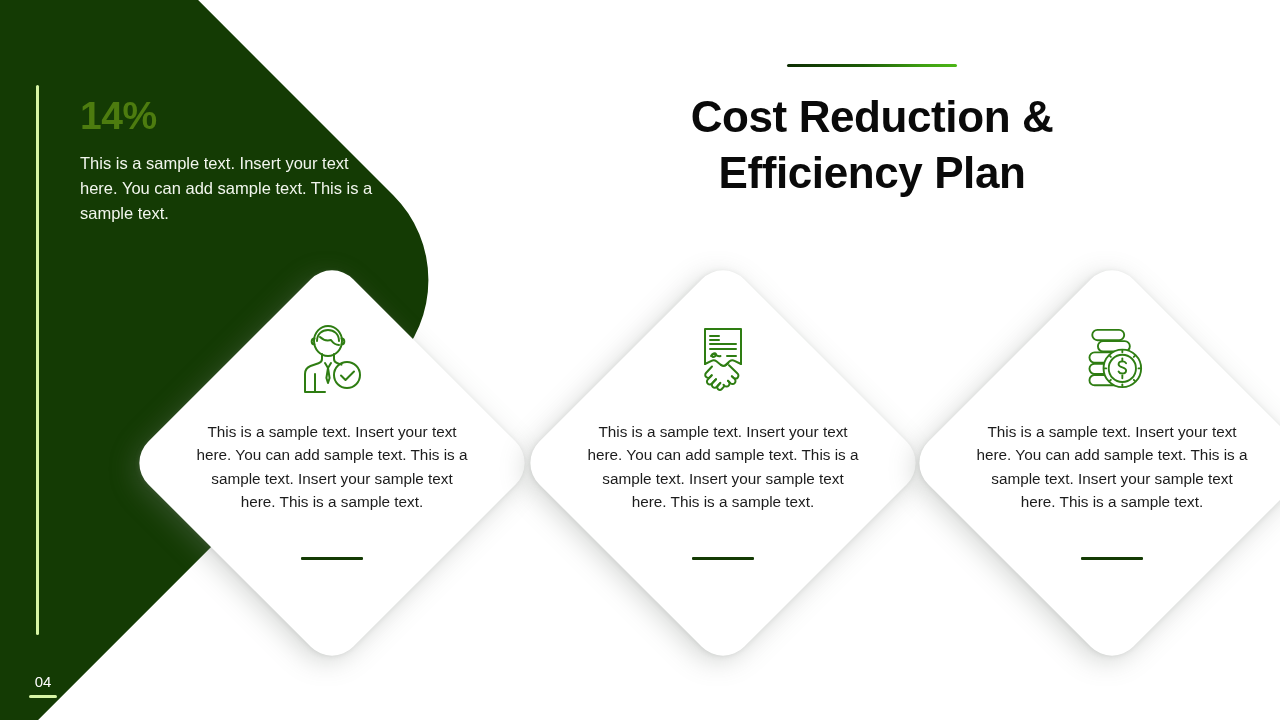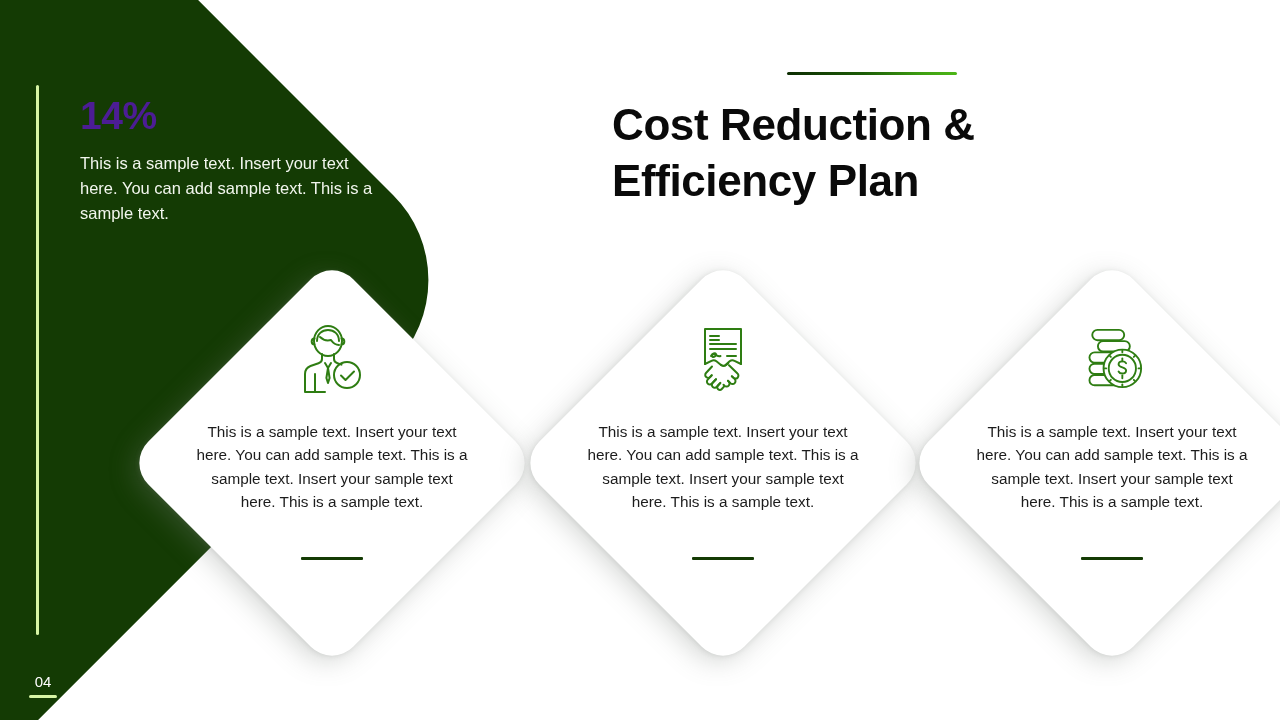--- a/index.html
+++ b/index.html
@@ -35,21 +35,21 @@
 
   .left-block{
     position:absolute;
     left:80px; top:96px;
     width:310px;
     z-index:4;
   }
   .stat-number{
     font-size:39px;
     font-weight:bold;
-    color:#4c1d95;
+    color:#4d7c0f;
     letter-spacing:-0.5px;
     line-height:1.05;
     margin:0 0 14px 0;
   }
   .left-paragraph{
     font-size:16.5px;
     color:#f2f6ee;
     line-height:1.52;
     margin:0;
     font-weight:400;
@@ -70,23 +70,24 @@
   .page-num-underline{
     margin-top:4px;
     width:28px;height:3px;
     background:#d7f5a5;
     border-radius:2px;
   }
 
   
   .title-block{
     position:absolute;
-    left:612px; top:72px;
+    left:612px; top:64px;
     width:520px;
     z-index:5;
+    text-align:center;
   }
   .title-accent{
     width:170px;height:3px;
     margin:0 auto 22px auto;
     background:linear-gradient(90deg,#0d2c02 0%,#1c5c06 45%,#3fa012 80%,#4cb616 100%);
     border-radius:2px;
   }
   .slide-title{
     font-size:44px;
     font-weight:bold;

